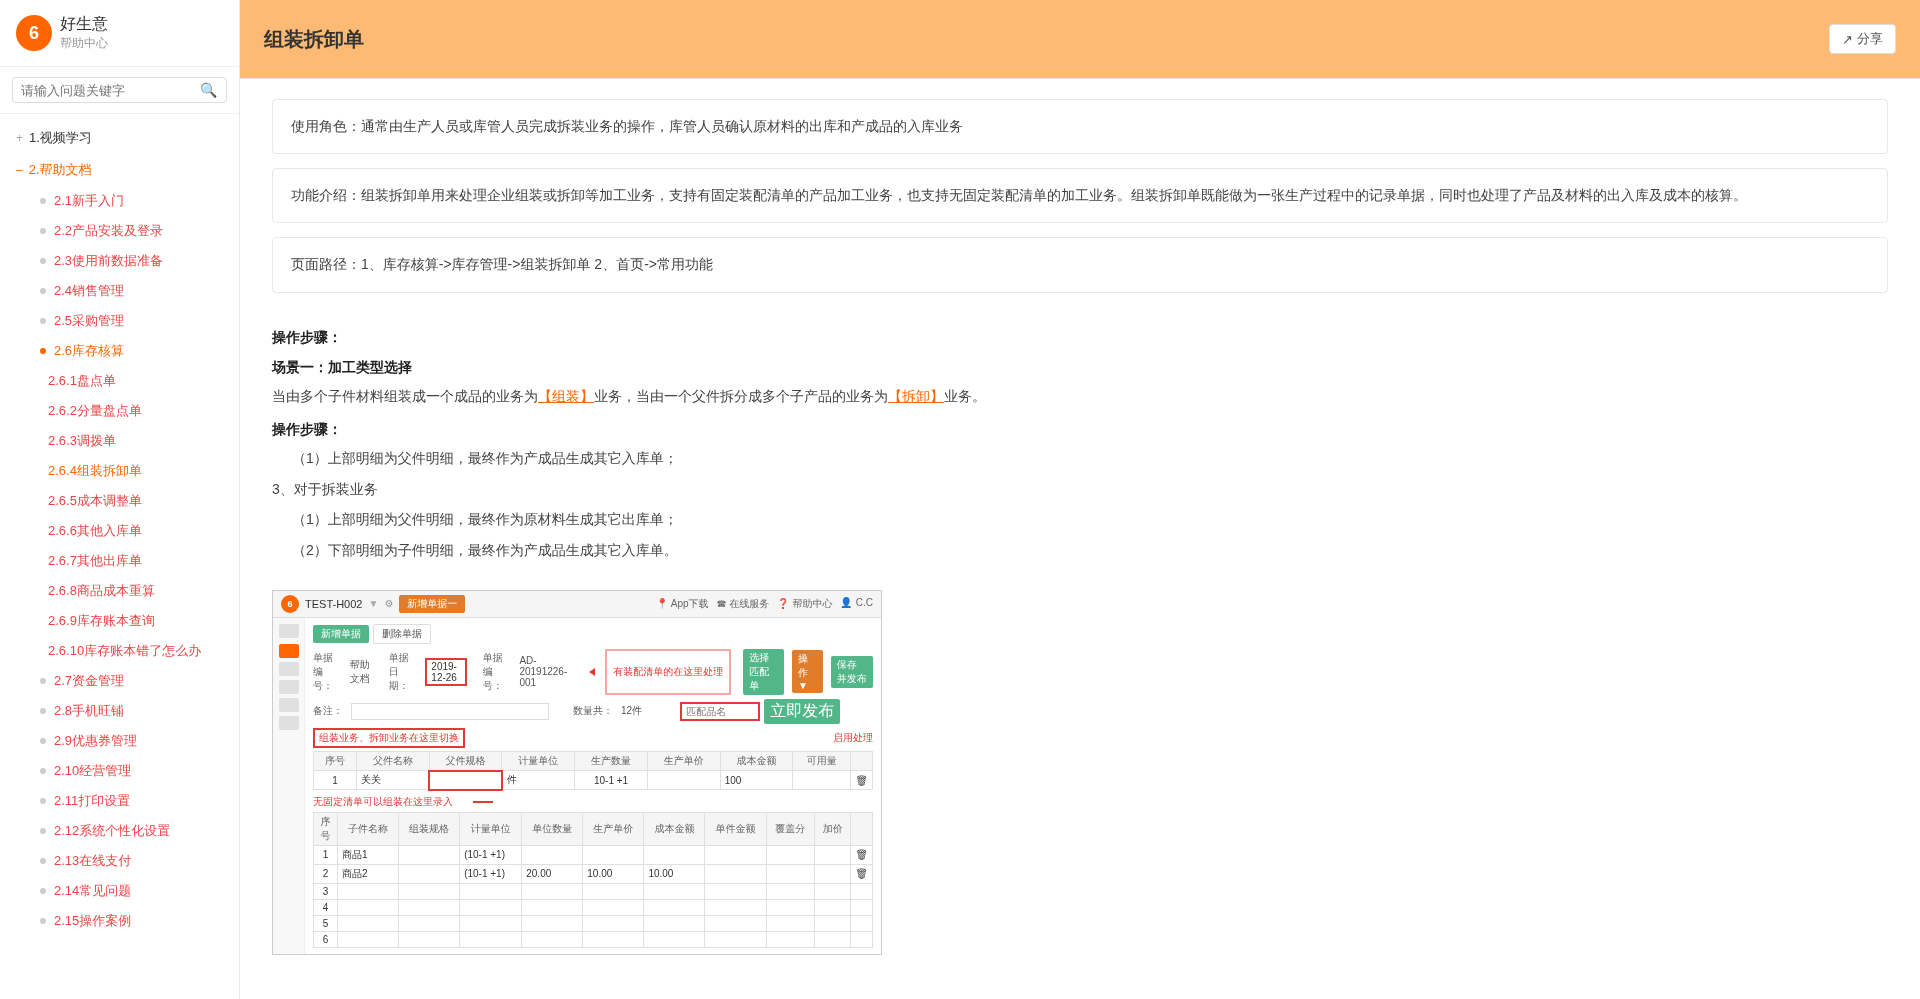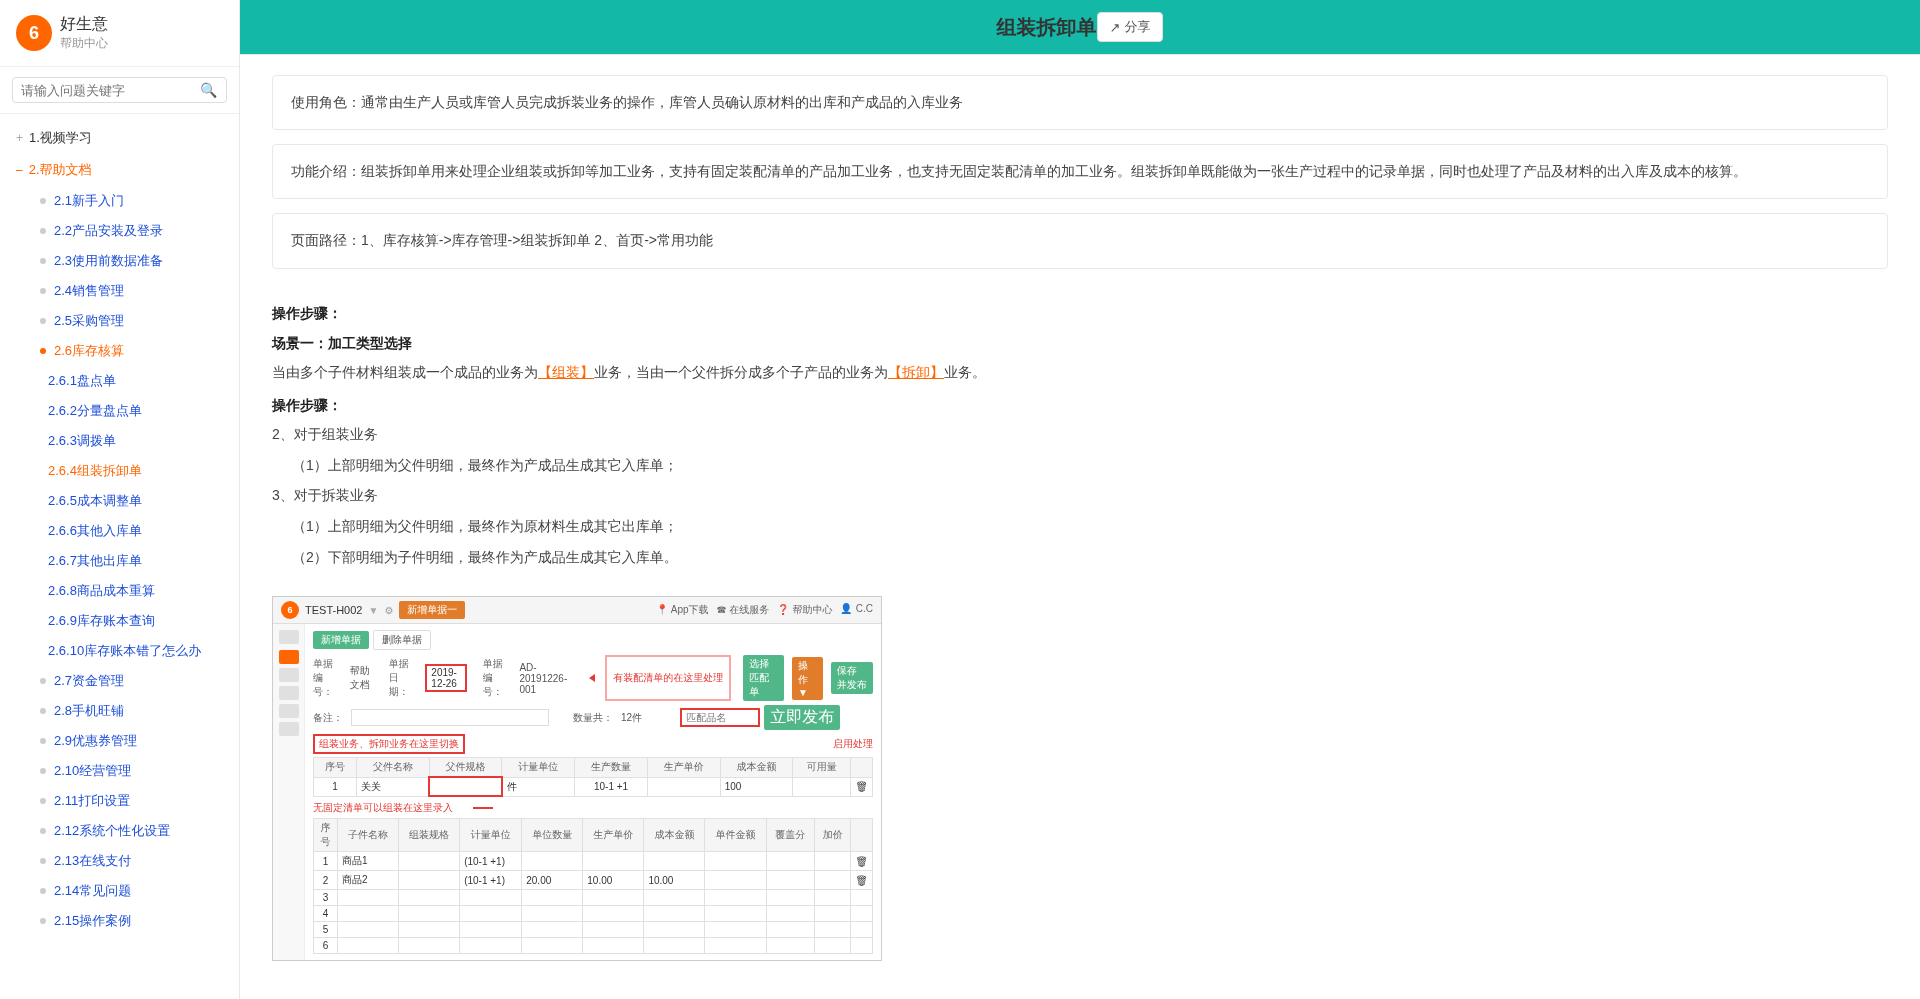--- a/index.html
+++ b/index.html
@@ -65,42 +65,42 @@
     .nav-item.active { color: #f60; }
     .nav-item .prefix {
       margin-right: 6px; font-size: 12px; color: #f60;
     }
     .nav-item .prefix.gray { color: #aaa; }
     .nav-children { padding-left: 24px; }
     .nav-child {
       display: flex; align-items: center;
       padding: 6px 16px;
       cursor: pointer;
-      color: #1d4ed8;
+      color: #ef4444;
       font-size: 13px;
     }
     .nav-child.active { color: #f60; }
     .dot { width: 6px; height: 6px; border-radius: 50%; background: #ccc; margin-right: 8px; flex-shrink: 0; }
     .dot.orange { background: #f60; }
 
     
     #main {
       flex: 1;
       display: flex;
       flex-direction: column;
       overflow: hidden;
       background: #f5f5f5;
     }
     #topbar {
-      background: #14b8a6;
+      background: #fdba74;
       border-bottom: 1px solid #e8e8e8;
-      padding: 12px 24px;
+      padding: 24px 24px;
       display: flex;
       align-items: center;
-      justify-content: center;
+      justify-content: space-between;
     }
     .page-title { font-size: 20px; font-weight: 600; color: #333; }
     .share-btn {
       display: flex; align-items: center; gap: 4px;
       border: 1px solid #ddd; border-radius: 4px;
       padding: 5px 12px;
       cursor: pointer; background: #fff; color: #555; font-size: 13px;
     }
 
     #content-area {
@@ -301,23 +301,20 @@
 
     <div class="steps-block">
       <div class="step-heading">操作步骤：</div>
       <div class="step-heading">场景一：加工类型选择</div>
       <div class="step-text">
         <p>当由多个子件材料组装成一个成品的业务为<span class="bold-link">【组装】</span>业务，当由一个父件拆分成多个子产品的业务为<span class="bold-link">【拆卸】</span>业务。</p>
       </div>
 
       <div class="step-heading">操作步骤：</div>
 
-      <div class="step-text">
-        <p>2、对于组装业务</p>
-      </div>
       <div class="step-text indent">
         <p>（1）上部明细为父件明细，最终作为产成品生成其它入库单；</p>
       </div>
       <div class="step-text">
         <p>3、对于拆装业务</p>
       </div>
       <div class="step-text indent">
         <p>（1）上部明细为父件明细，最终作为原材料生成其它出库单；</p>
       </div>
       <div class="step-text indent">

